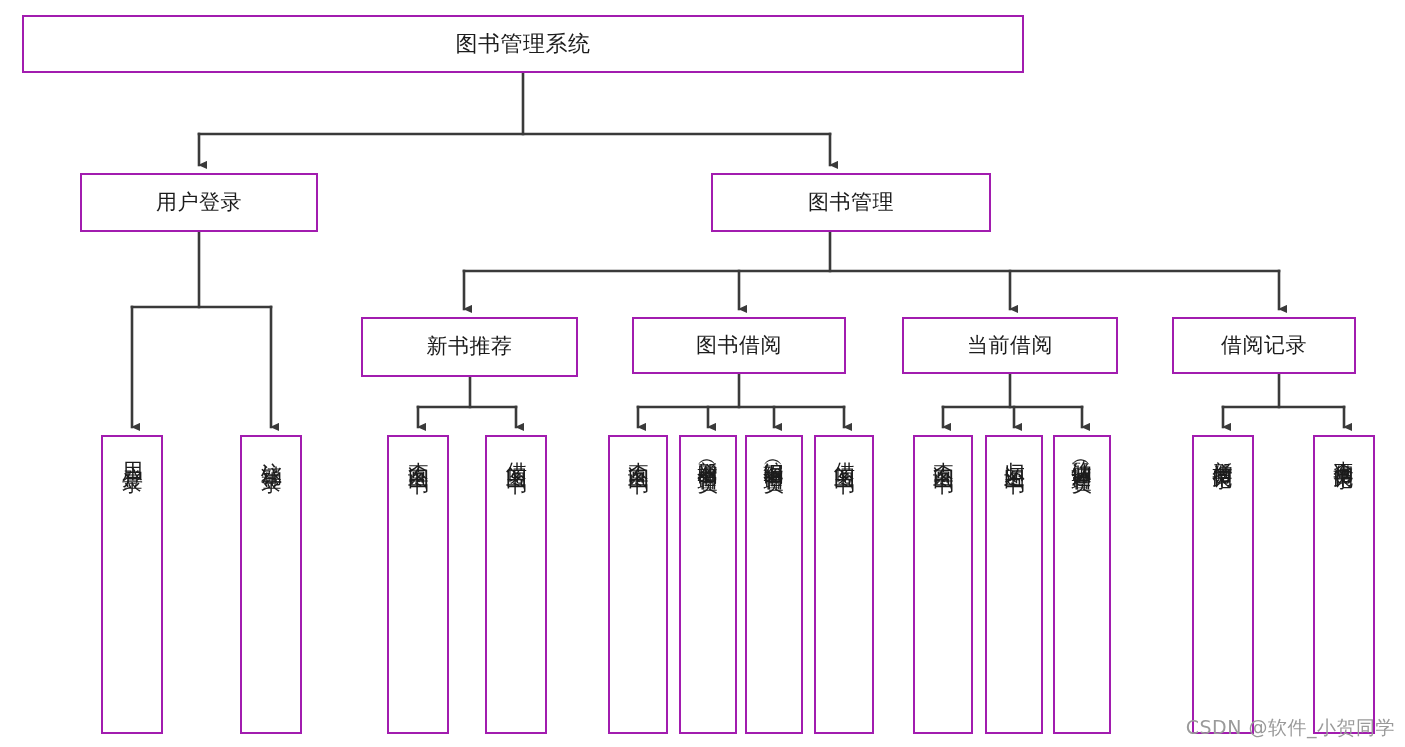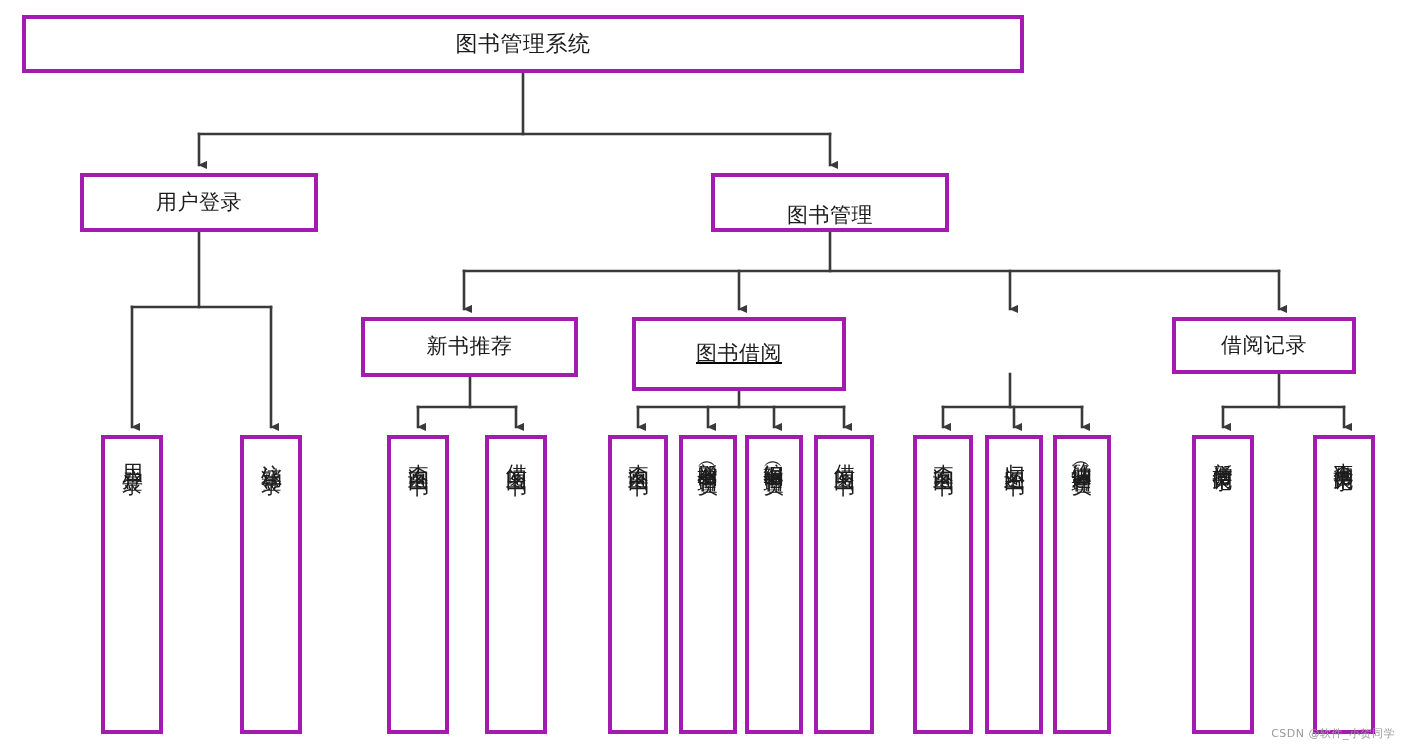--- a/index.html
+++ b/index.html
@@ -22,21 +22,21 @@
     position: absolute;
     left: 0;
     top: 0;
     width: 1405px;
     height: 747px;
   }
   .node {
     position: absolute;
     box-sizing: border-box;
     background: #ffffff;
-    border: 4px solid #a21caf;
+    border: 2px solid #a21caf;
     display: flex;
     align-items: center;
     justify-content: center;
     z-index: 2;
   }
   .node-label {
     color: #1c1c1c;
     text-align: center;
     line-height: 1.12;
     letter-spacing: 0.5px;
@@ -66,21 +66,21 @@
     line-height: 1;
   }
   .node.leaf.tall-text .node-label {
     font-size: 20px;
     letter-spacing: 2px;
   }
   #watermark {
     position: absolute;
     right: 10px;
     bottom: 6px;
-    font-size: 11px;
+    font-size: 19px;
     color: #9a9a9a;
     letter-spacing: 0.5px;
     z-index: 5;
     white-space: nowrap;
   }
 </style>
 </head>
 <body>
 
 <div id="diagram-root">
@@ -136,29 +136,32 @@
     </g>
   </svg>
 
   <div class="node root horiz" style="left:22px; top:15px; width:1002px; height:58px;">
     <span class="node-label">图书管理系统</span>
   </div>
 
   <div class="node lvl2 horiz" style="left:80px; top:173px; width:238px; height:59px;">
     <span class="node-label">用户登录</span>
   </div>
-  <div class="node lvl2 horiz" style="left:711px; top:173px; width:238px; height:59px;align-items:flex-end;">
+  <div class="node lvl2 horiz" style="left:711px; top:173px; width:280px; height:59px;">
     <span class="node-label">图书管理</span>
   </div>
 
   <div class="node lvl2 horiz" style="left:361px; top:317px; width:217px; height:60px;">
     <span class="node-label">新书推荐</span>
   </div>
-  <div class="node lvl2 horiz" style="left:632px; top:317px; width:214px; height:74px;text-decoration:underline;">
+  <div class="node lvl2 horiz" style="left:632px; top:317px; width:214px; height:57px;">
     <span class="node-label">图书借阅</span>
+  </div>
+  <div class="node lvl2 horiz" style="left:902px; top:317px; width:216px; height:57px;">
+    <span class="node-label">当前借阅</span>
   </div>
   <div class="node lvl2 horiz" style="left:1172px; top:317px; width:184px; height:57px;">
     <span class="node-label">借阅记录</span>
   </div>
 
   <div class="node leaf" style="left:101px; top:435px; width:62px; height:299px;">
     <span class="node-label">用户登录</span>
   </div>
   <div class="node leaf" style="left:240px; top:435px; width:62px; height:299px;">
     <span class="node-label">注销登录</span>

